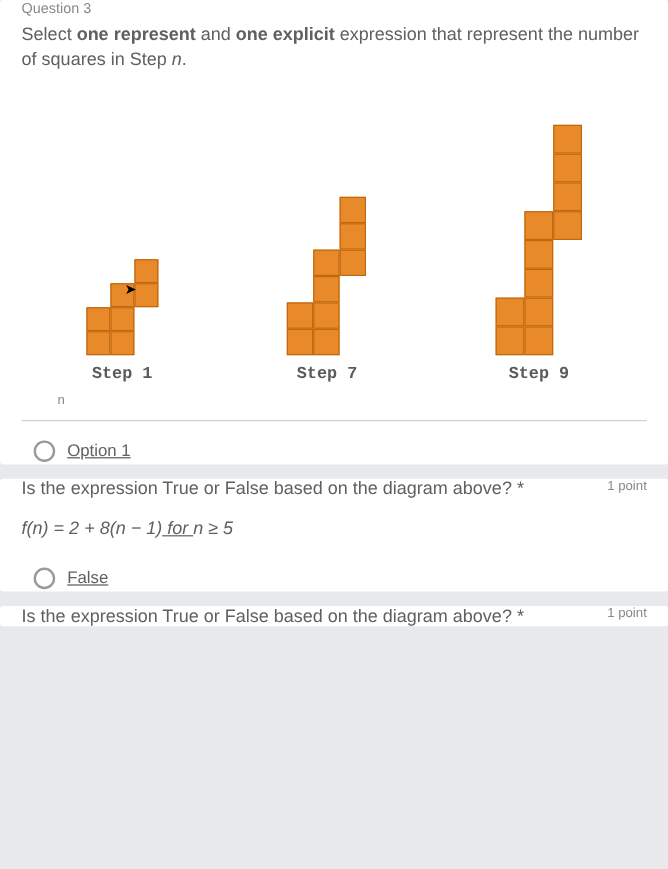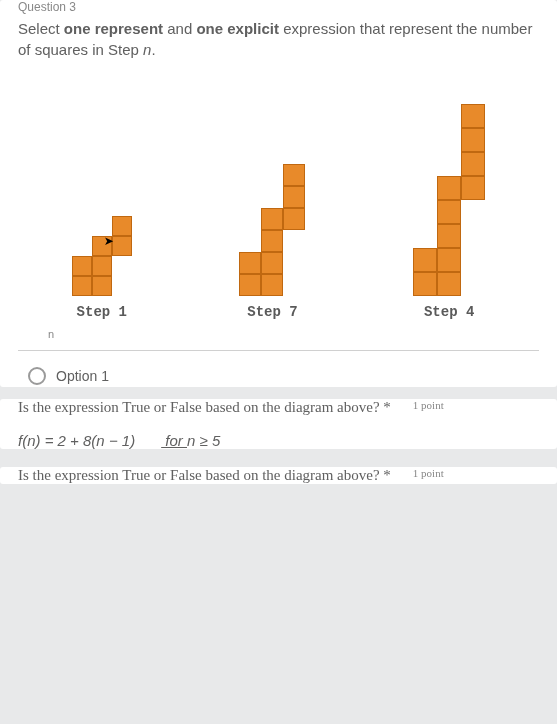--- a/index.html
+++ b/index.html
@@ -64,60 +64,59 @@
       margin: 10px 0;
     }
     .axis-label {
       font-size: 11px;
       color: #888;
       align-self: flex-start;
       margin-left: 30px;
     }
     .option-row {
       display: flex;
-      align-items: center;
       gap: 10px;
       padding: 6px 0 2px 0;
       margin-left: 10px;
+      text-decoration: underline;
     }
     .radio {
       width: 18px;
       height: 18px;
       border: 2px solid #9a9a9a;
       border-radius: 50%;
       flex-shrink: 0;
     }
     .option-label {
       font-size: 14px;
       color: #606060;
     }
     .q-header {
       display: flex;
-      justify-content: flex-start;
+      justify-content: space-between;
       align-items: flex-start;
       margin-bottom: 16px;
-      font-family: Liberation Serif, serif;
     }
     .q-text {
       font-size: 15px;
       color: #606060;
     }
     .points {
       font-size: 11px;
       color: #888;
       white-space: nowrap;
       margin-left: 22px;
     }
     .formula {
       font-size: 15px;
       font-style: italic;
       color: #606060;
       margin: 16px 0 18px 0;
     }
-    .formula .for { text-decoration: underline; margin-left: 26px; }
+    .formula .for { text-decoration: underline; }
     .cursor {
       position: absolute;
       font-size: 12px;
       color: #000;
     }
     .step1-wrap { position: relative; }
   </style>
 </head>
 <body>
 
@@ -194,40 +193,44 @@
         <div></div>
           <div class="sq"></div>
           <div></div>
         <div class="sq"></div>
           <div class="sq"></div>
           <div></div>
         <div class="sq"></div>
           <div class="sq"></div>
           <div></div>
       </div>
-      <div class="fig-label">Step 4</div>
+      <div class="fig-label">Step 9</div>
     </div>
 
   </div>
   <div class="axis-label">n</div>
   <div class="divider"></div>
   <div class="option-row">
     <div class="radio"></div>
     <span class="option-label">Option 1</span>
   </div>
 </div>
 
 <div class="section">
   <div class="q-header">
     <div class="q-text">Is the expression True or False based on the diagram above? *</div>
     <div class="points">1 point</div>
   </div>
   <div class="formula">
     <span>f(n) = 2 + 8(n − 1)</span><span class="for"> for </span><span>n ≥ 5</span>
   </div>
+  <div class="option-row">
+    <div class="radio"></div>
+    <span class="option-label">False</span>
+  </div>
 </div>
 
 <div class="section" style="margin-bottom:0;">
   <div class="q-header" style="margin-bottom:0;">
     <div class="q-text">Is the expression True or False based on the diagram above? *</div>
     <div class="points">1 point</div>
   </div>
 </div>
 
 </body></html>

